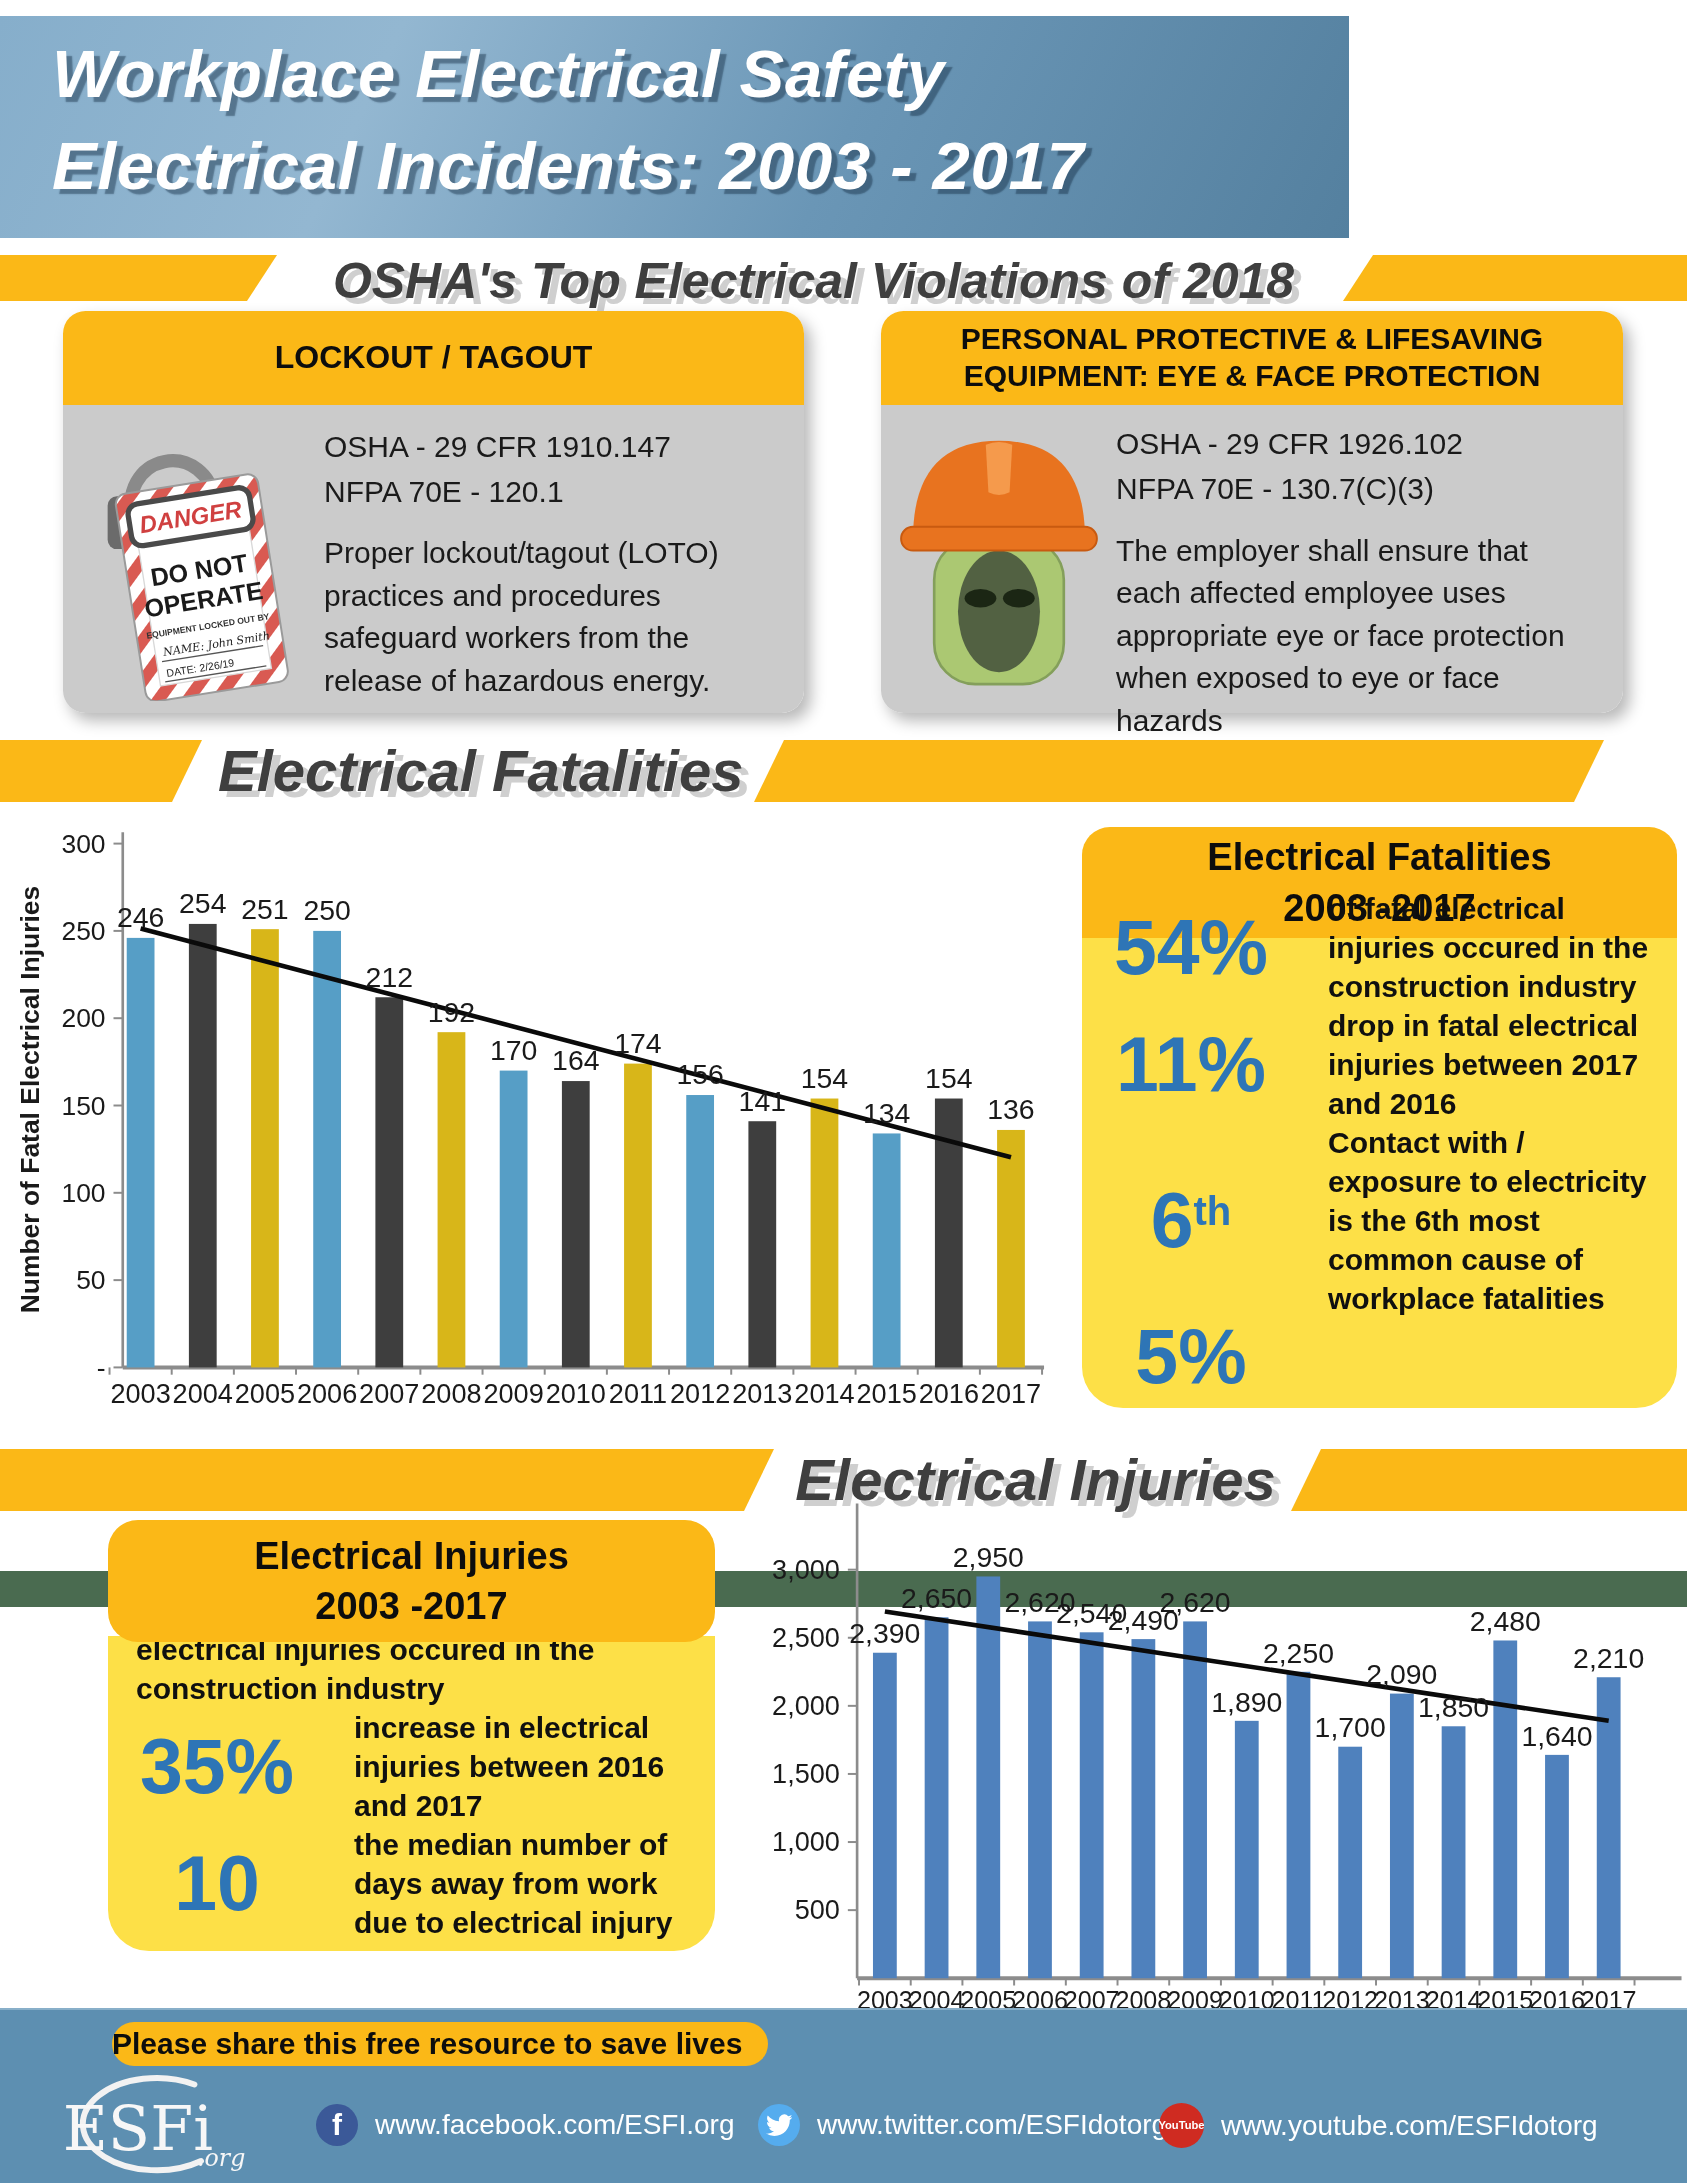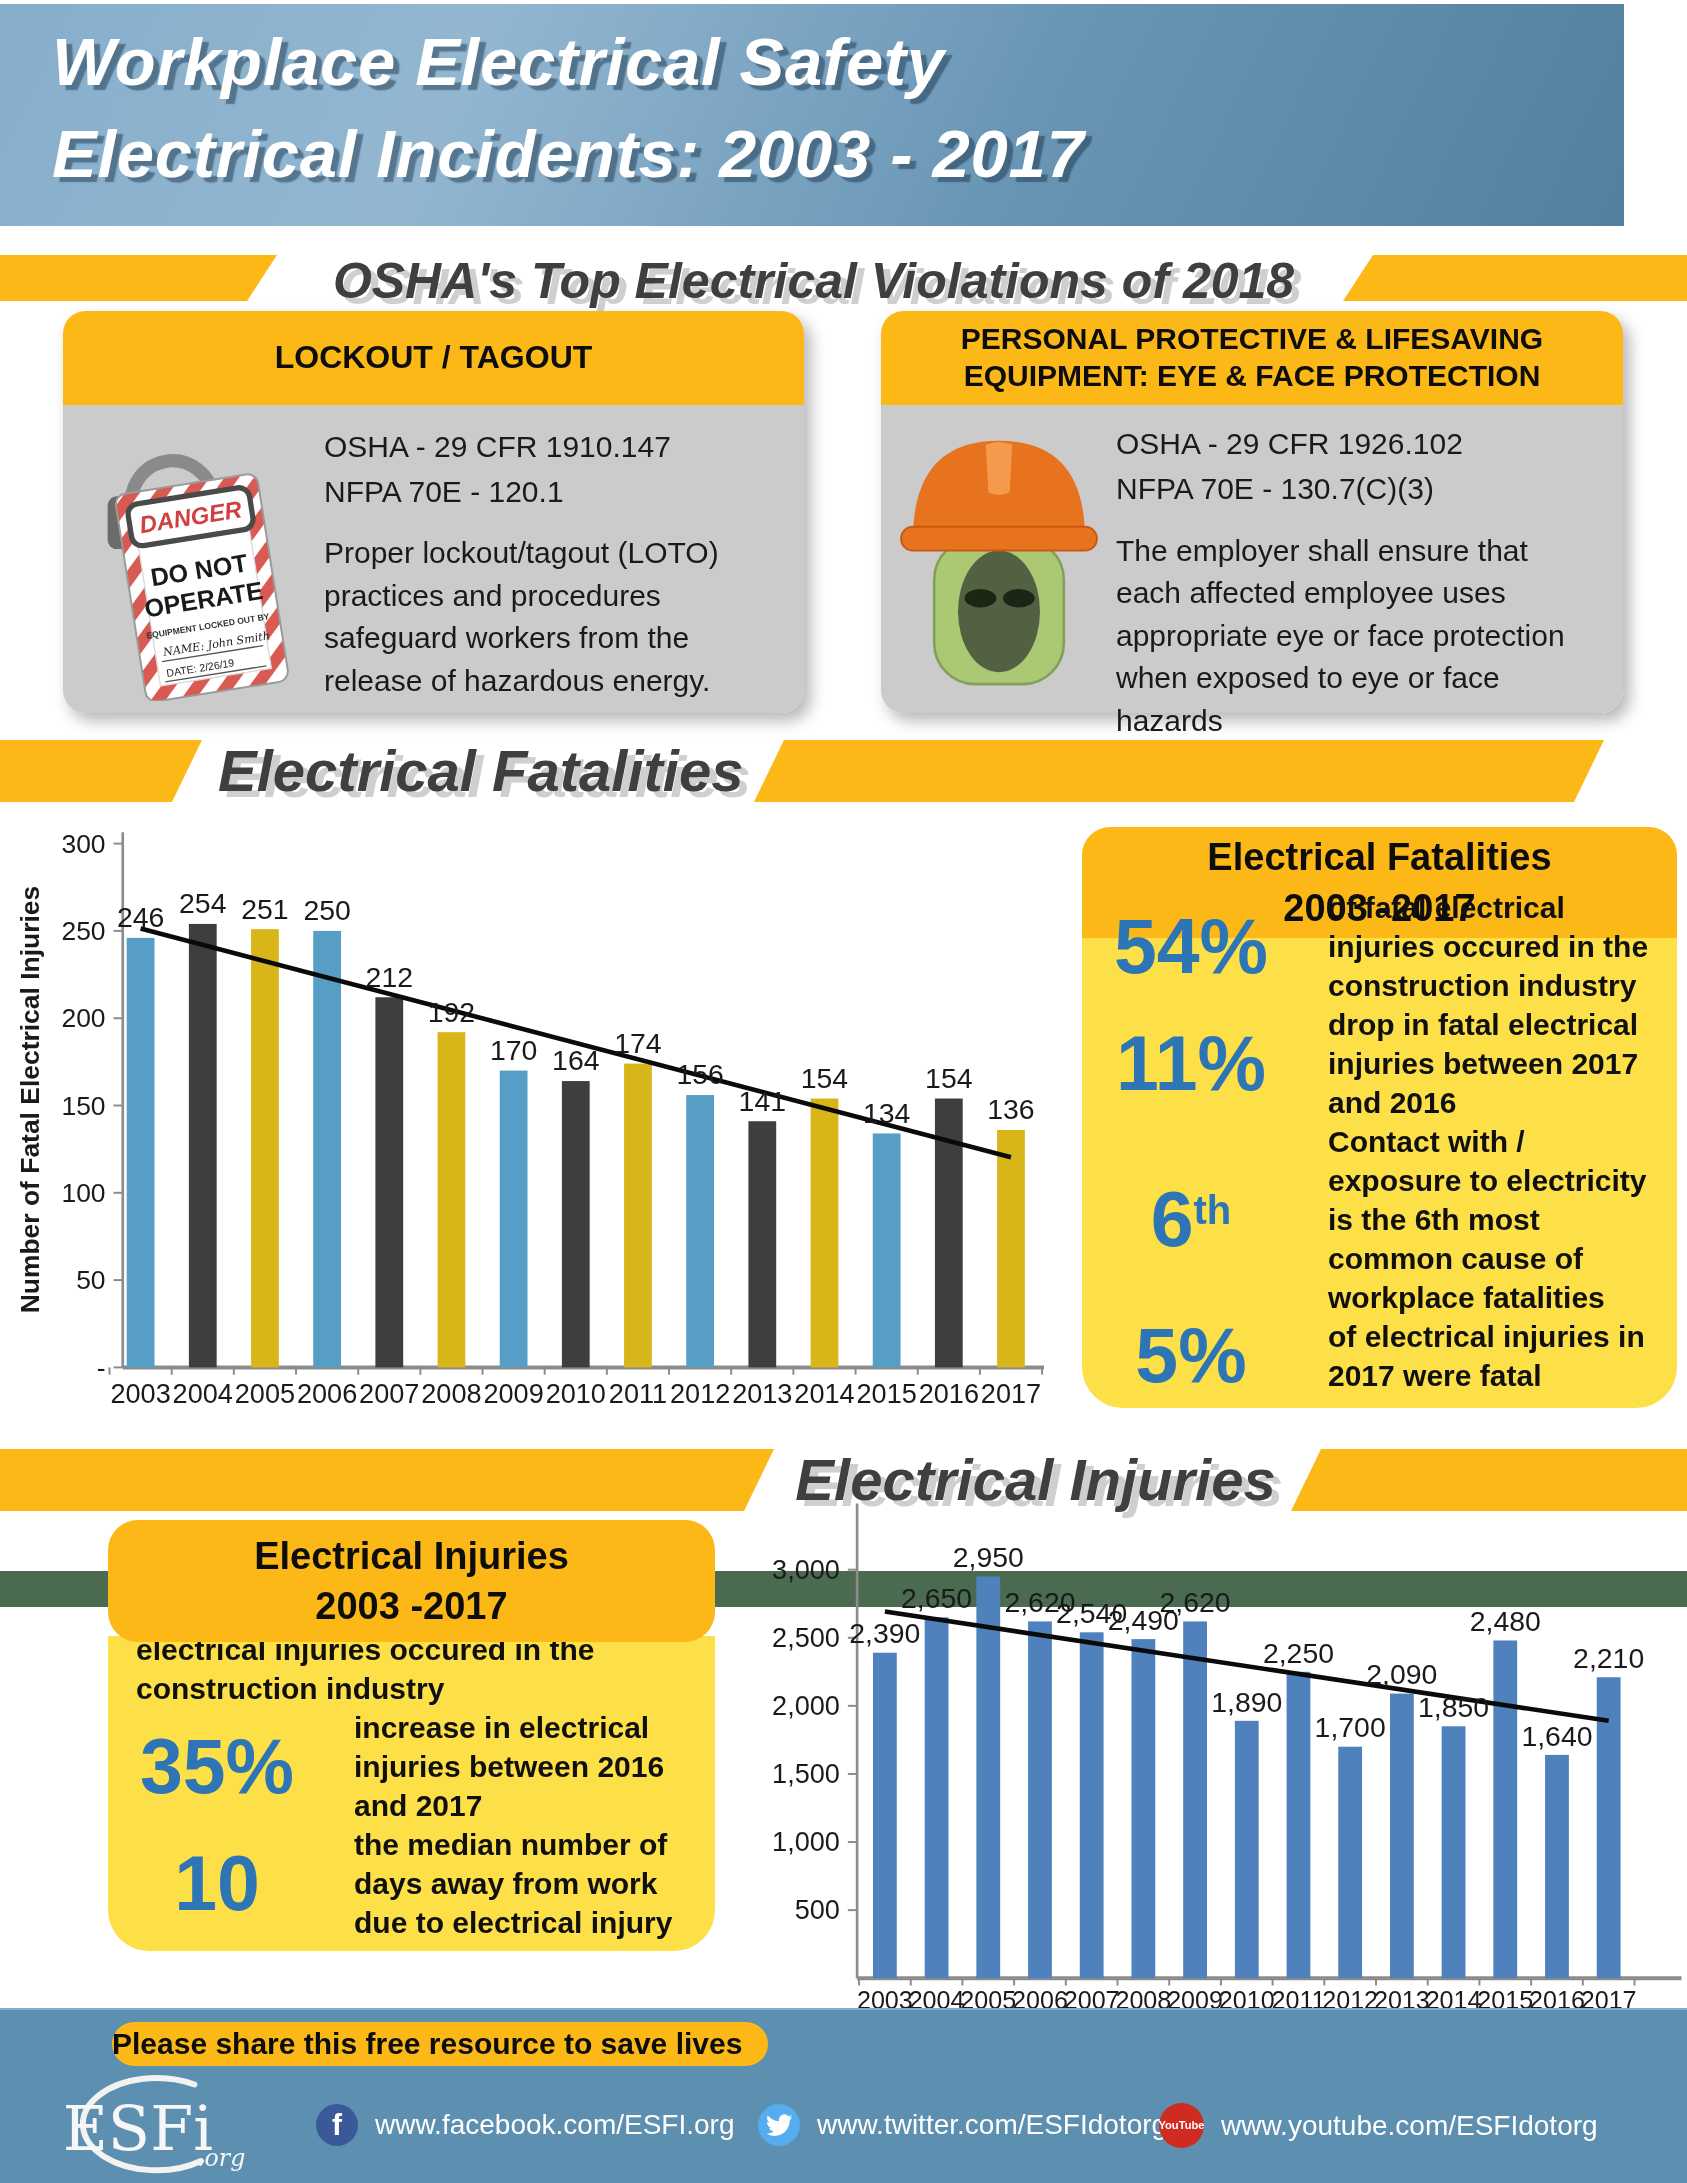--- a/index.html
+++ b/index.html
@@ -1,20 +1,20 @@
 <!DOCTYPE html>
 <html style="font-size:10.6px"><head>
 <meta charset="utf-8">
 <style>
   html,body{margin:0;padding:0;background:#ffffff;}
   body{font-family:"Liberation Sans", sans-serif;}
   .page{position:relative;width:1687px;height:2183px;background:#ffffff;overflow:hidden;}
 
   
-  .top-header{position:absolute;left:0;top:4px;width:1624px;height:222px;
+  .top-header{position:absolute;left:0;top:16px;width:1349px;height:222px;
     background:linear-gradient(115deg,#86AECB 0%,#93B7D1 28%,#6A96B6 62%,#54809F 100%);text-align:center;}
   .top-header h1{margin:0;position:absolute;left:52px;color:#ffffff;
     font-style:italic;font-weight:800;font-size:67px;letter-spacing:0.7px;
     text-shadow:6px 5.3px 1.3px rgba(22,48,72,0.48);white-space:nowrap;}
   .hdr-line1{top:18.5px;}
   .hdr-line2{top:111px;}
 
   
   .yellow{background:#FBB817;}
   .band{position:absolute;height:62px;}
@@ -251,21 +251,20 @@
       <div class="stat-row">
         <div class="stat-value"><span>11%</span><sup></sup></div>
         <div class="stat-text">drop in fatal electrical injuries between 2017 and 2016</div>
       </div>
       <div class="stat-row">
         <div class="stat-value"><span>6</span><sup>th</sup></div>
         <div class="stat-text">Contact with / exposure to electricity is the 6th most common cause of workplace fatalities</div>
       </div>
       <div class="stat-row">
         <div class="stat-value"><span>5%</span><sup></sup></div>
-        <div class="stat-text">of electrical injuries in 2017 were fatal</div>
       </div>
     </div>
   </div>
 
   <div class="band yellow band-slant-right" style="left:0;top:1449px;width:774px;"></div>
   <div class="section-title" style="left:781px;top:1449px;width:509px;height:62px;line-height:62px;font-size:58px;text-align:center;">Electrical Injuries</div>
   <div class="band yellow band-slant-left" style="left:1291px;top:1449px;width:396px;"></div>
 
   <div class="panel" style="left:108px;top:1520px;width:607px;height:431px;">
     <div class="panel-body" style="top:116px;height:315px;padding:9.3px 0;box-sizing:border-box;">

